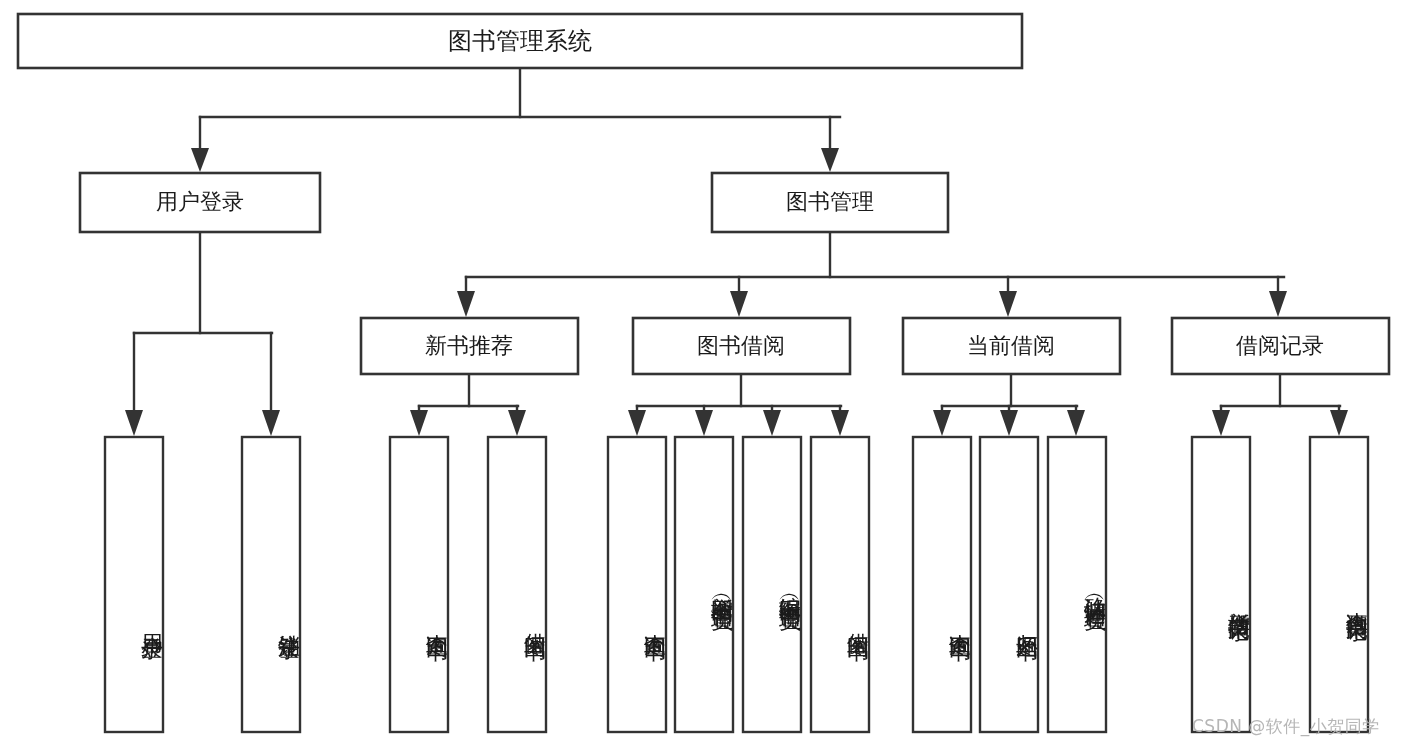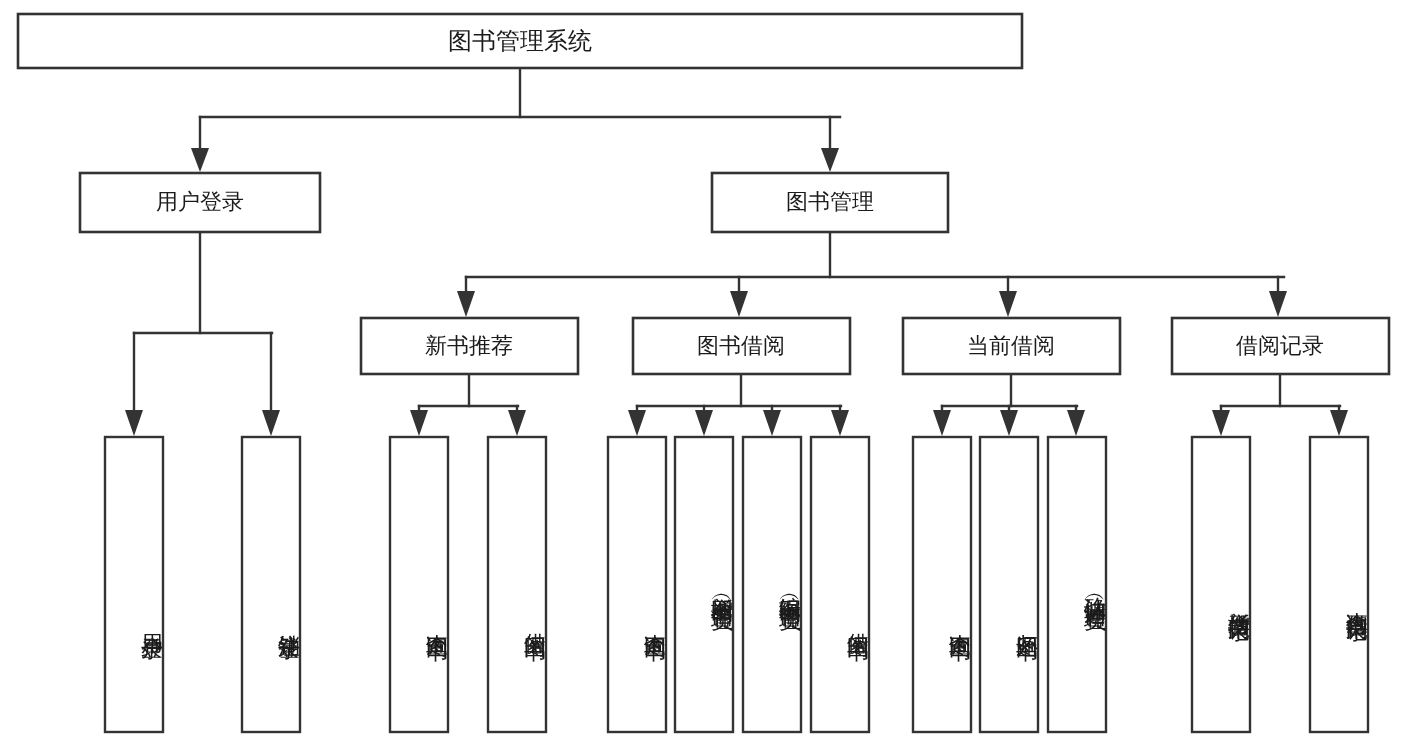--- a/index.html
+++ b/index.html
@@ -207,14 +207,15 @@
   <div class="v-label" style="left:743px; top:443px; width:58px; height:290px;">编辑图书（管理员）</div>
   <div class="v-label" style="left:811px; top:500px; width:58px; height:240px;">借阅图书</div>
 
   <div class="v-label" style="left:913px; top:500px; width:58px; height:240px;">查询图书</div>
   <div class="v-label" style="left:980px; top:500px; width:58px; height:240px;">归还图书</div>
   <div class="v-label" style="left:1048px; top:443px; width:58px; height:290px;">确认归还（管理员）</div>
 
   <div class="v-label" style="left:1192px; top:470px; width:58px; height:260px;">新增借阅记录</div>
   <div class="v-label" style="left:1310px; top:470px; width:58px; height:260px;">查询借阅记录</div>
 
+  <div class="watermark" style="left:1192px; top:715px;">CSDN @软件_小贺同学</div>
 
 </div>
 
 </body></html>

